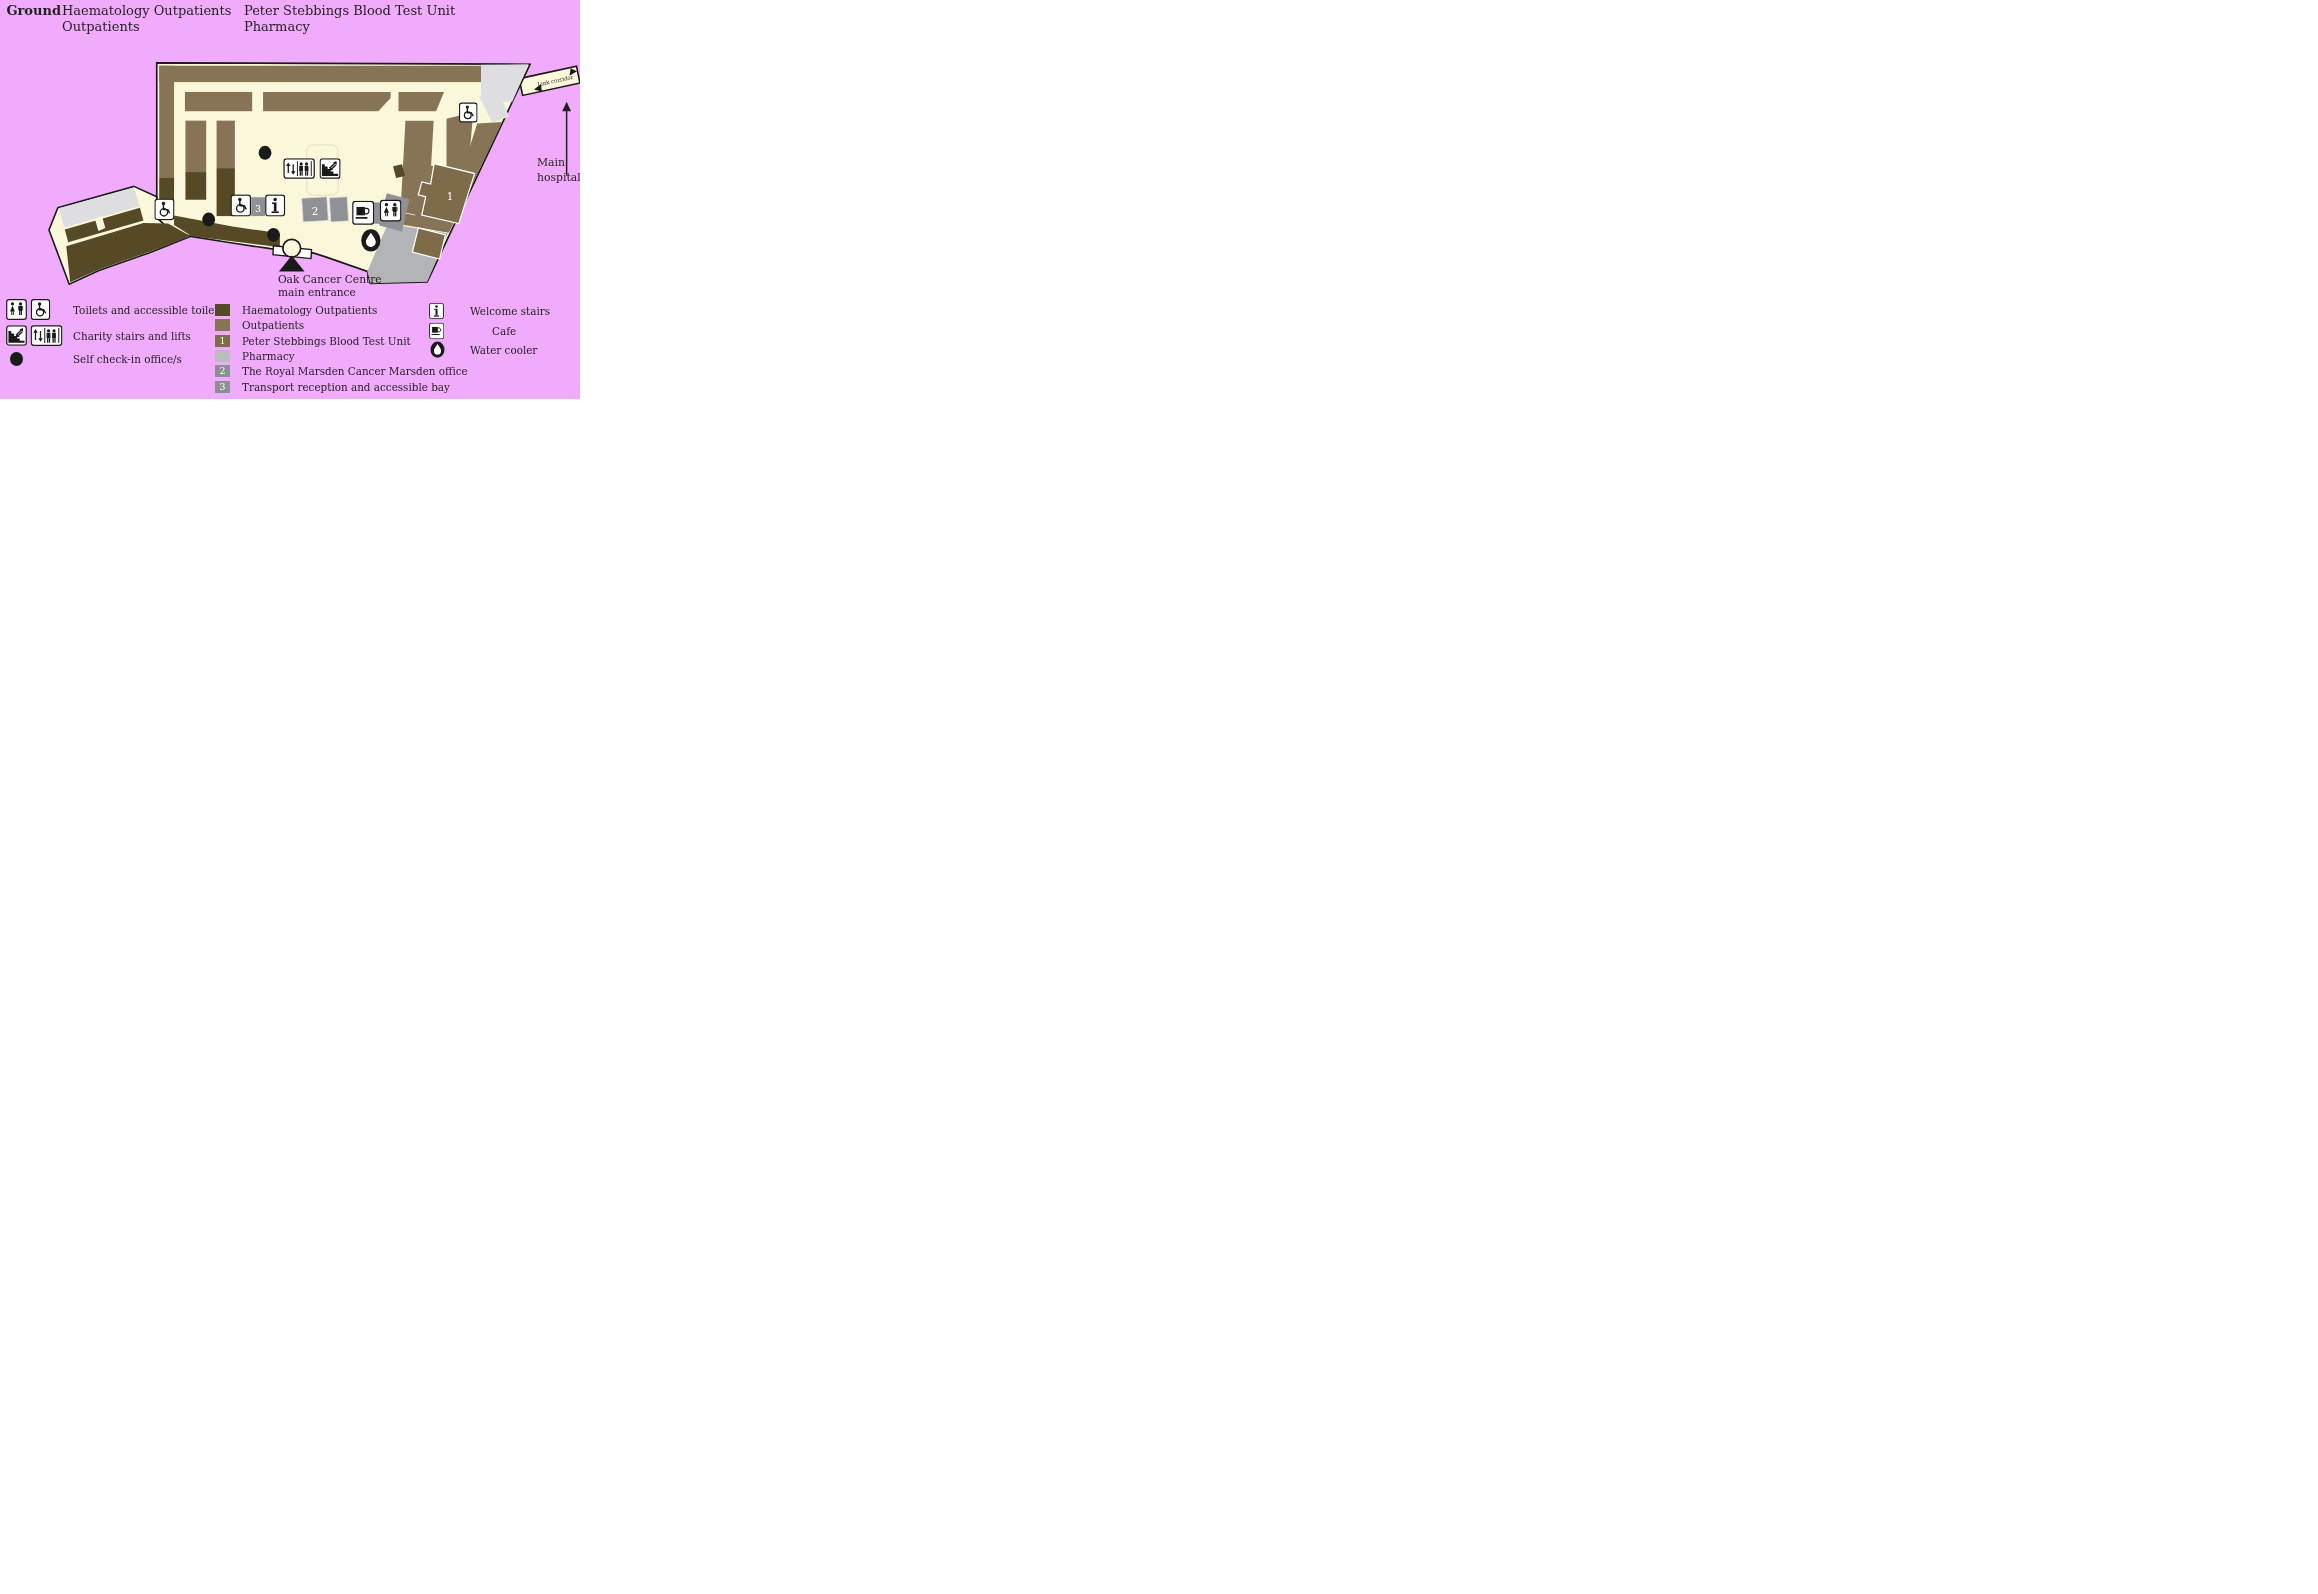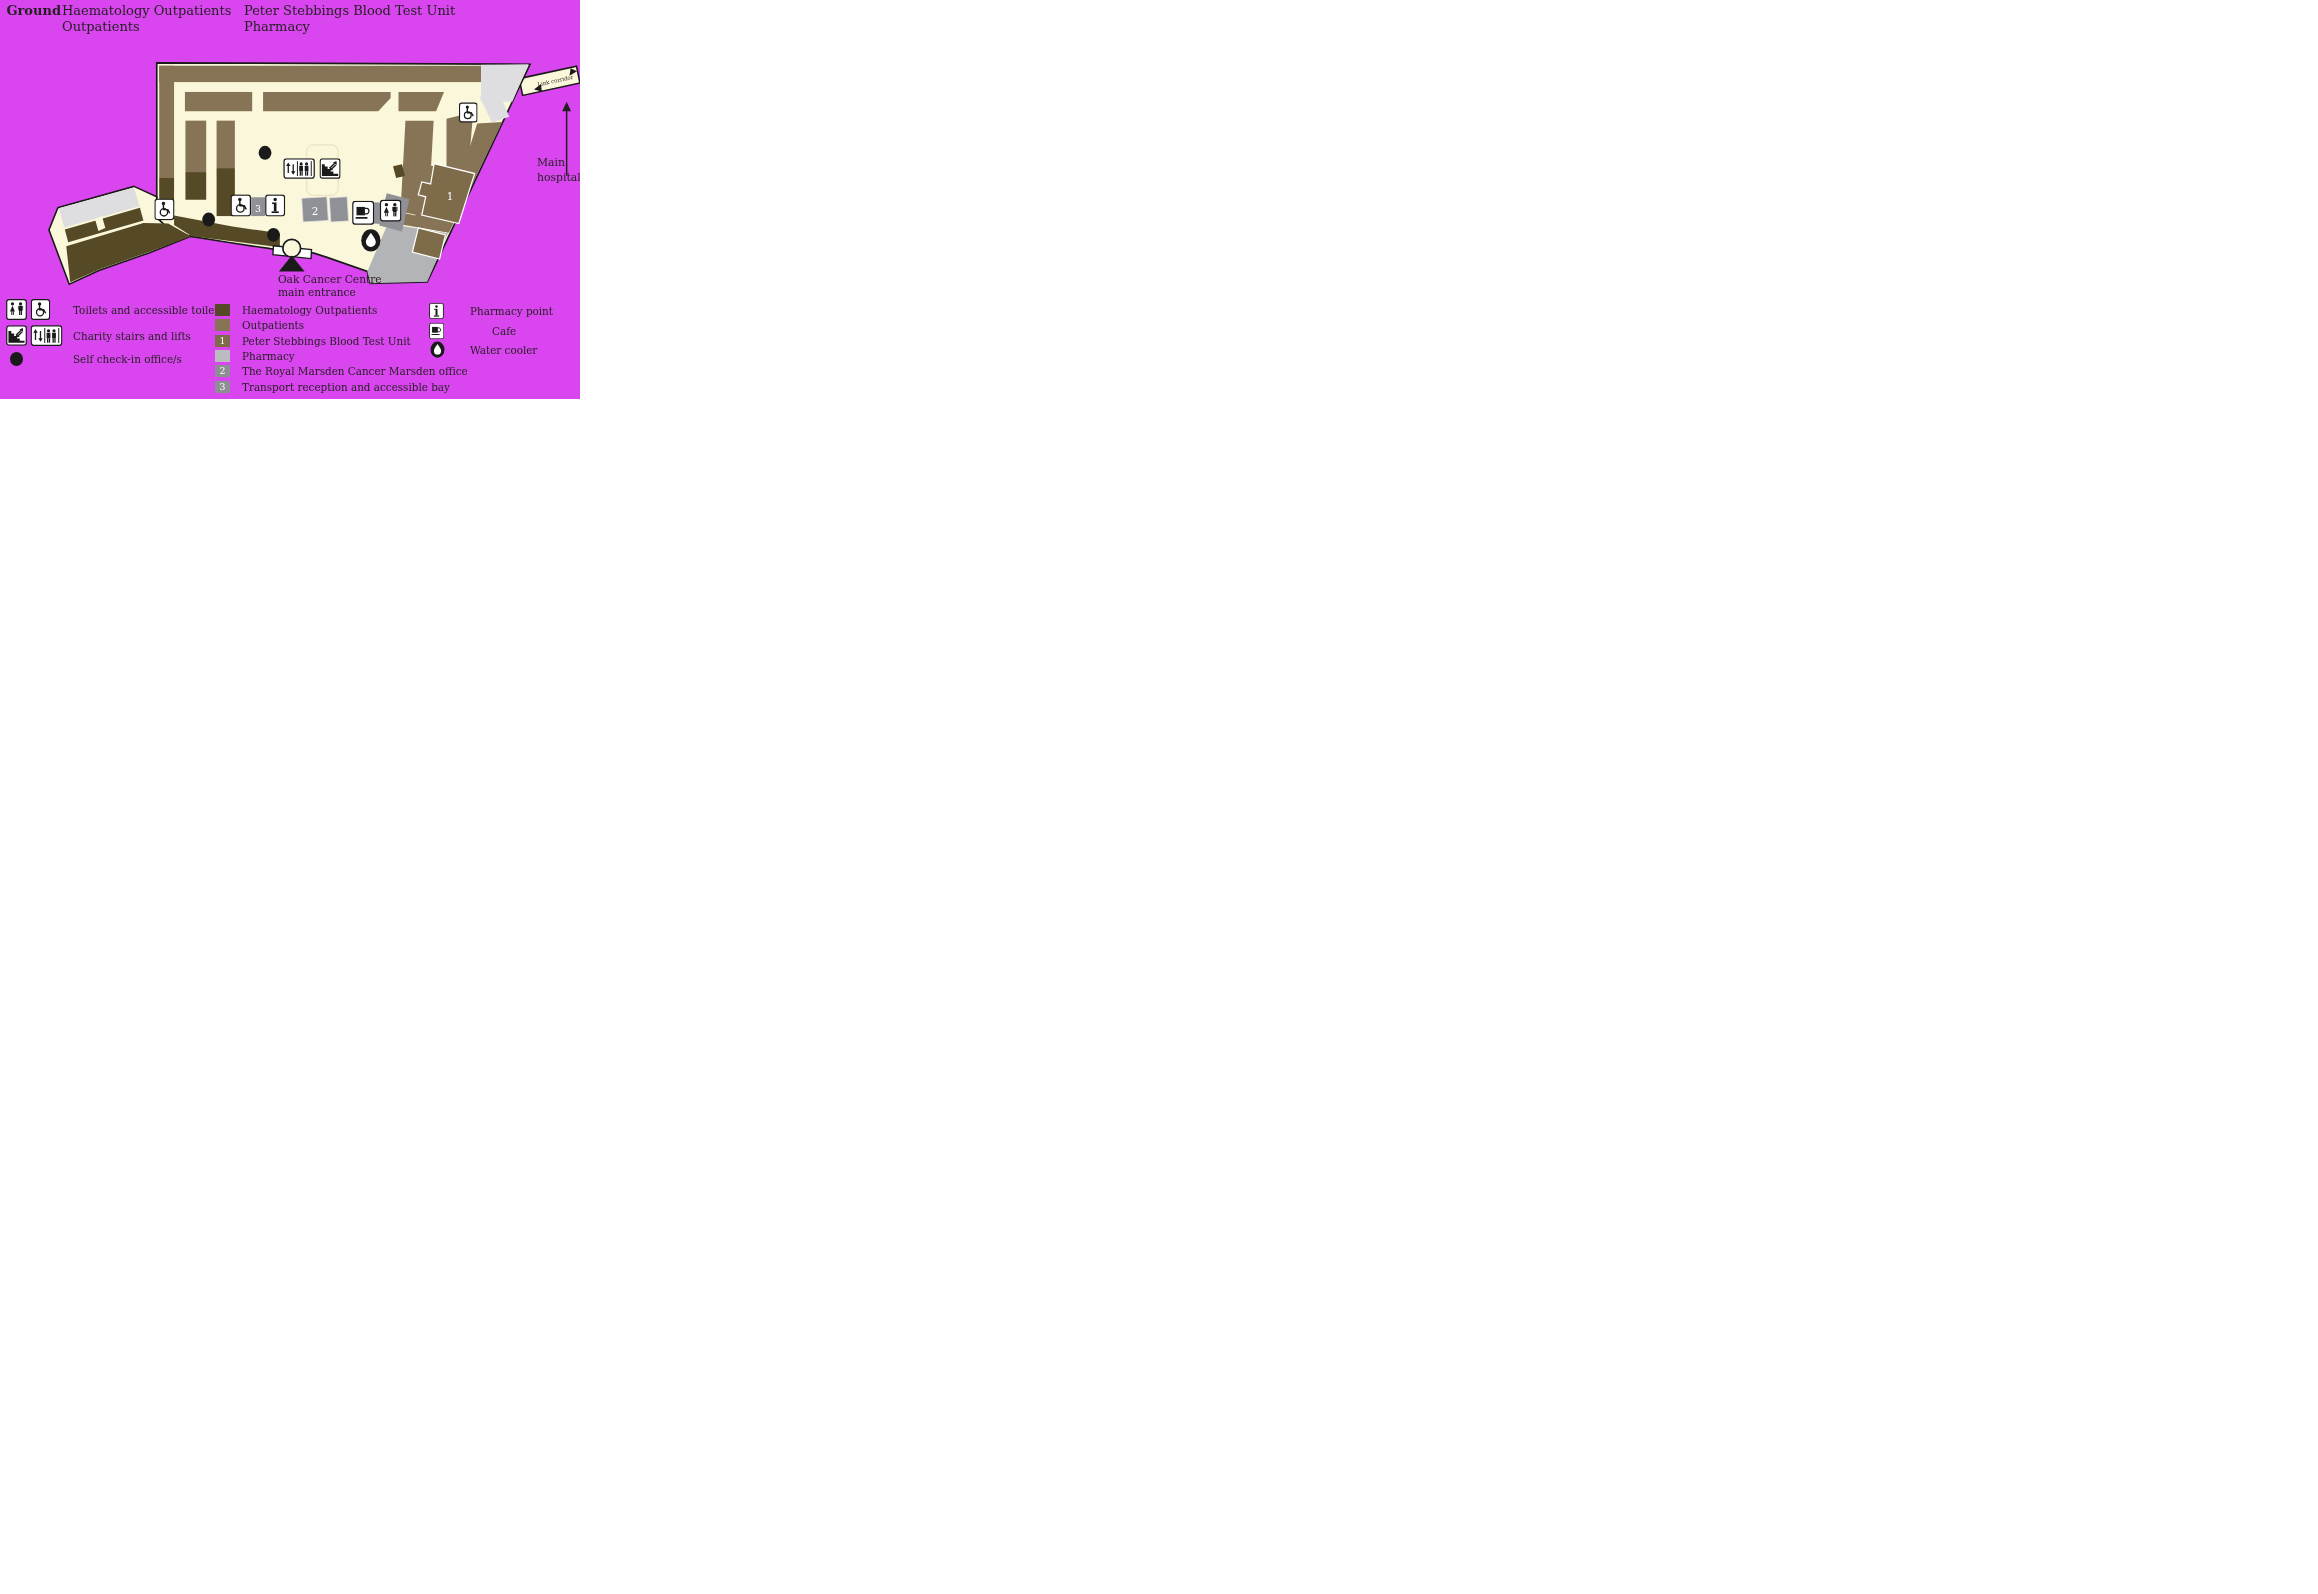--- a/index.html
+++ b/index.html
@@ -1,19 +1,19 @@
 <!DOCTYPE html>
 <html style="font-size:8px"><head>
 <meta charset="utf-8">
 <style>
   html,body{margin:0;padding:0;background:#ffffff;}
   .stage{
     position:relative;
     width:580px;height:399px;
-    background:#d946ef;
+    background:#f0abfc;
     font-family:"DejaVu Serif","Liberation Serif",serif;
     color:#231f20;
     overflow:hidden;
   }
   .hdr{position:absolute;top:3px;font-size:13px;line-height:16.3px;white-space:nowrap;}
   .hdr.floor{left:6.4px;font-weight:bold;}
   .hdr.col1{left:62px;}
   .hdr.col2{left:244px;}
   .mapsvg{position:absolute;left:0;top:0;width:580px;height:399px;}
   svg text{font-family:"DejaVu Serif","Liberation Serif",serif;}
@@ -274,21 +274,21 @@
       <span>3</span>
     </div>
   <div class="legend-item" style="left:242px;top:381px;height:12.4px">
     <span class="lg-label">Transport reception and accessible bay</span>
   </div>
 
   <svg class="lg-ico" style="left:429px;top:302px" width="15" height="18" viewBox="0 0 41 45">
       <use href="#sym-info"></use>
     </svg>
   <div class="legend-item" style="left:470px;top:302px;height:18px">
-    <span class="lg-label">Pharmacy point</span>
+    <span class="lg-label">Welcome stairs</span>
   </div>
 
   <svg class="lg-ico" style="left:429px;top:322px" width="15.3" height="18" viewBox="0 0 45 49">
       <use href="#sym-cafe"></use>
     </svg>
   <div class="legend-item" style="left:492px;top:322px;height:18px">
     <span class="lg-label">Cafe</span>
   </div>
 
   <svg class="lg-ico" style="left:430px;top:341px" width="15" height="17.3" viewBox="0 0 42 48">

